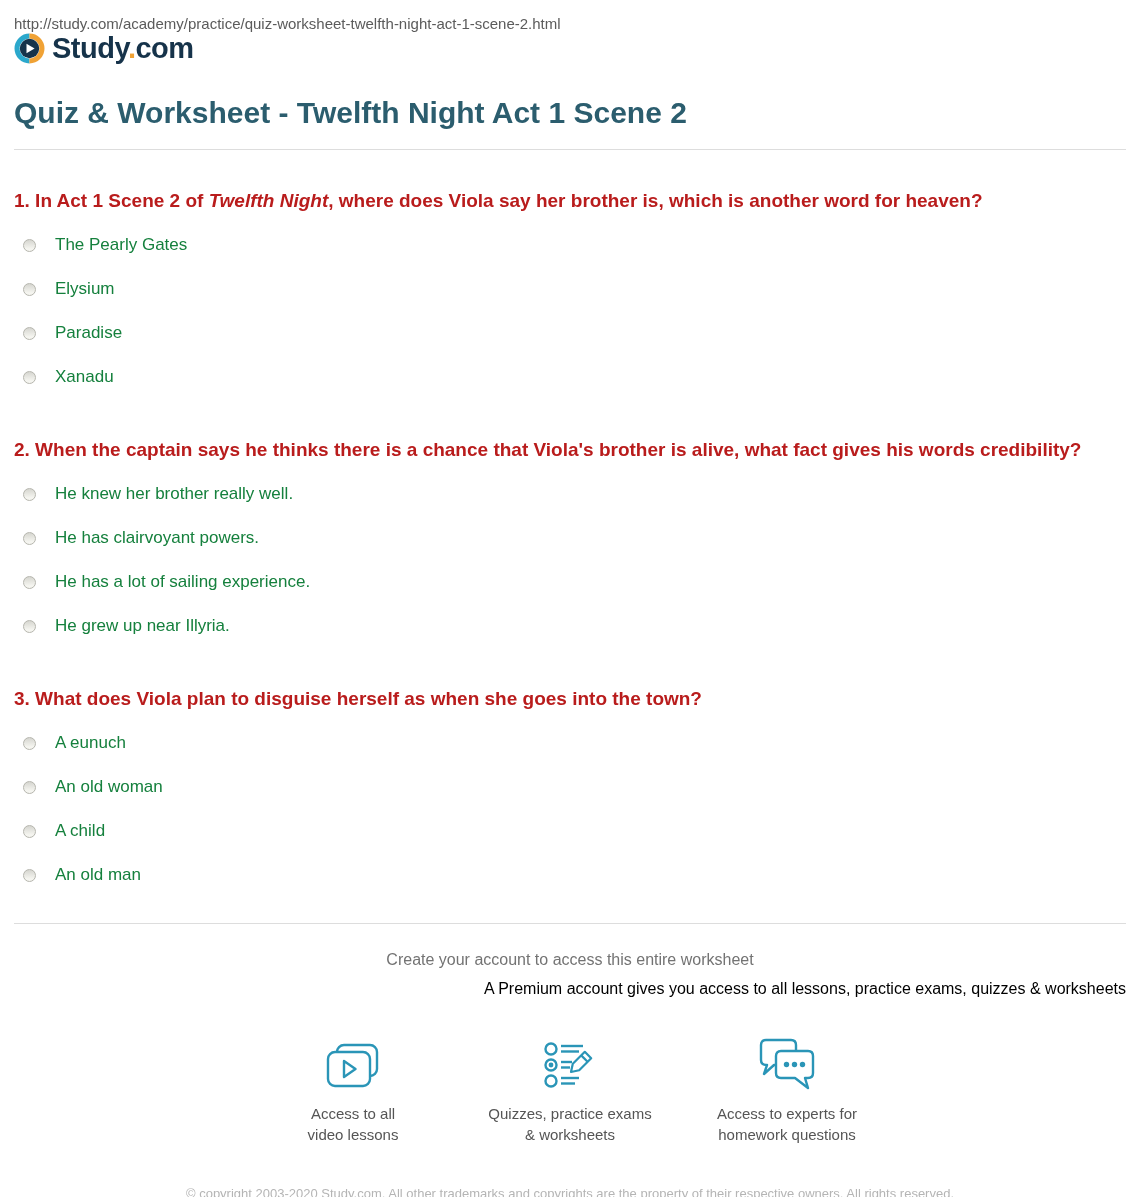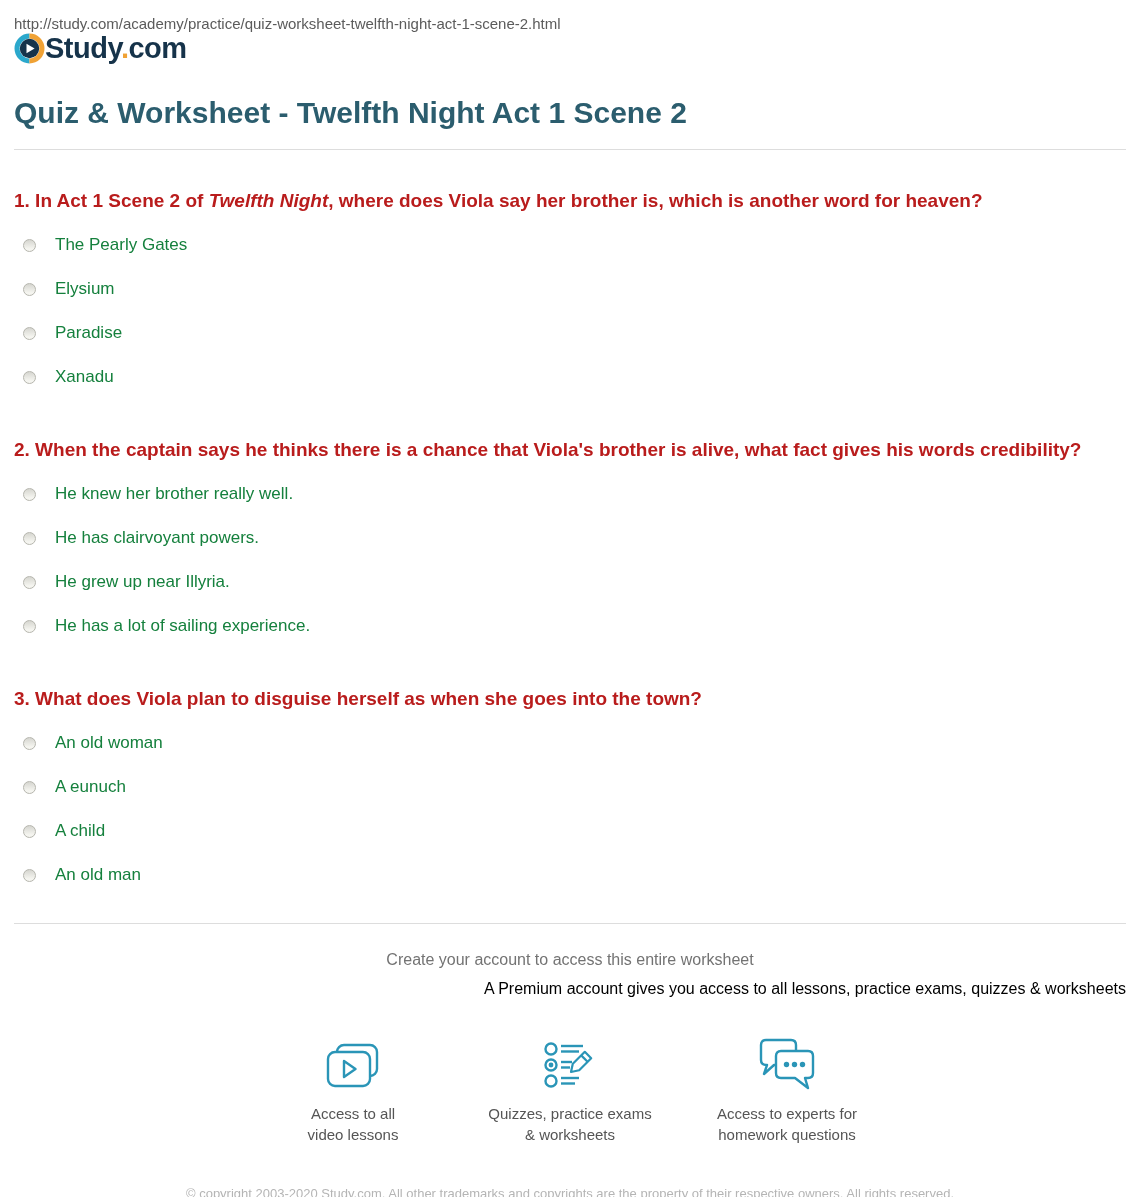--- a/index.html
+++ b/index.html
@@ -17,21 +17,21 @@
     justify-content: space-between;
     align-items: flex-start;
     padding: 12px 20px 0 14px;
     flex-direction: column;
   }
   .page-url {
     font-size: 15px;
     color: #5b5b5b;
     padding-top: 3px;
   }
-  .logo { display: flex; align-items: center; cursor: pointer; }
+  .logo { display: flex; align-items: center; gap: 7px; cursor: pointer; }
   .logo-word {
     font-size: 29px;
     font-weight: 700;
     color: #16334a;
     letter-spacing: -0.5px;
     line-height: 32px;
   }
   .logo-word .dot { color: #f0a235; }
 
   
@@ -172,37 +172,37 @@
       <div class="option-row">
         <span class="radio"></span>
         <span class="option-label">He knew her brother really well.</span>
       </div>
       <div class="option-row">
         <span class="radio"></span>
         <span class="option-label">He has clairvoyant powers.</span>
       </div>
       <div class="option-row">
         <span class="radio"></span>
+        <span class="option-label">He has a lot of sailing experience.</span>
+      </div>
+      <div class="option-row">
+        <span class="radio"></span>
         <span class="option-label">He grew up near Illyria.</span>
-      </div>
-      <div class="option-row">
-        <span class="radio"></span>
-        <span class="option-label">He has a lot of sailing experience.</span>
       </div>
     </div>
 
     <div>
       <div class="question-heading"><span>3. What does Viola plan to disguise herself as when she goes into the town?</span><span class="q-italic"></span><span></span></div>
       <div class="option-row">
         <span class="radio"></span>
+        <span class="option-label">A eunuch</span>
+      </div>
+      <div class="option-row">
+        <span class="radio"></span>
         <span class="option-label">An old woman</span>
-      </div>
-      <div class="option-row">
-        <span class="radio"></span>
-        <span class="option-label">A eunuch</span>
       </div>
       <div class="option-row">
         <span class="radio"></span>
         <span class="option-label">A child</span>
       </div>
       <div class="option-row">
         <span class="radio"></span>
         <span class="option-label">An old man</span>
       </div>
     </div>

